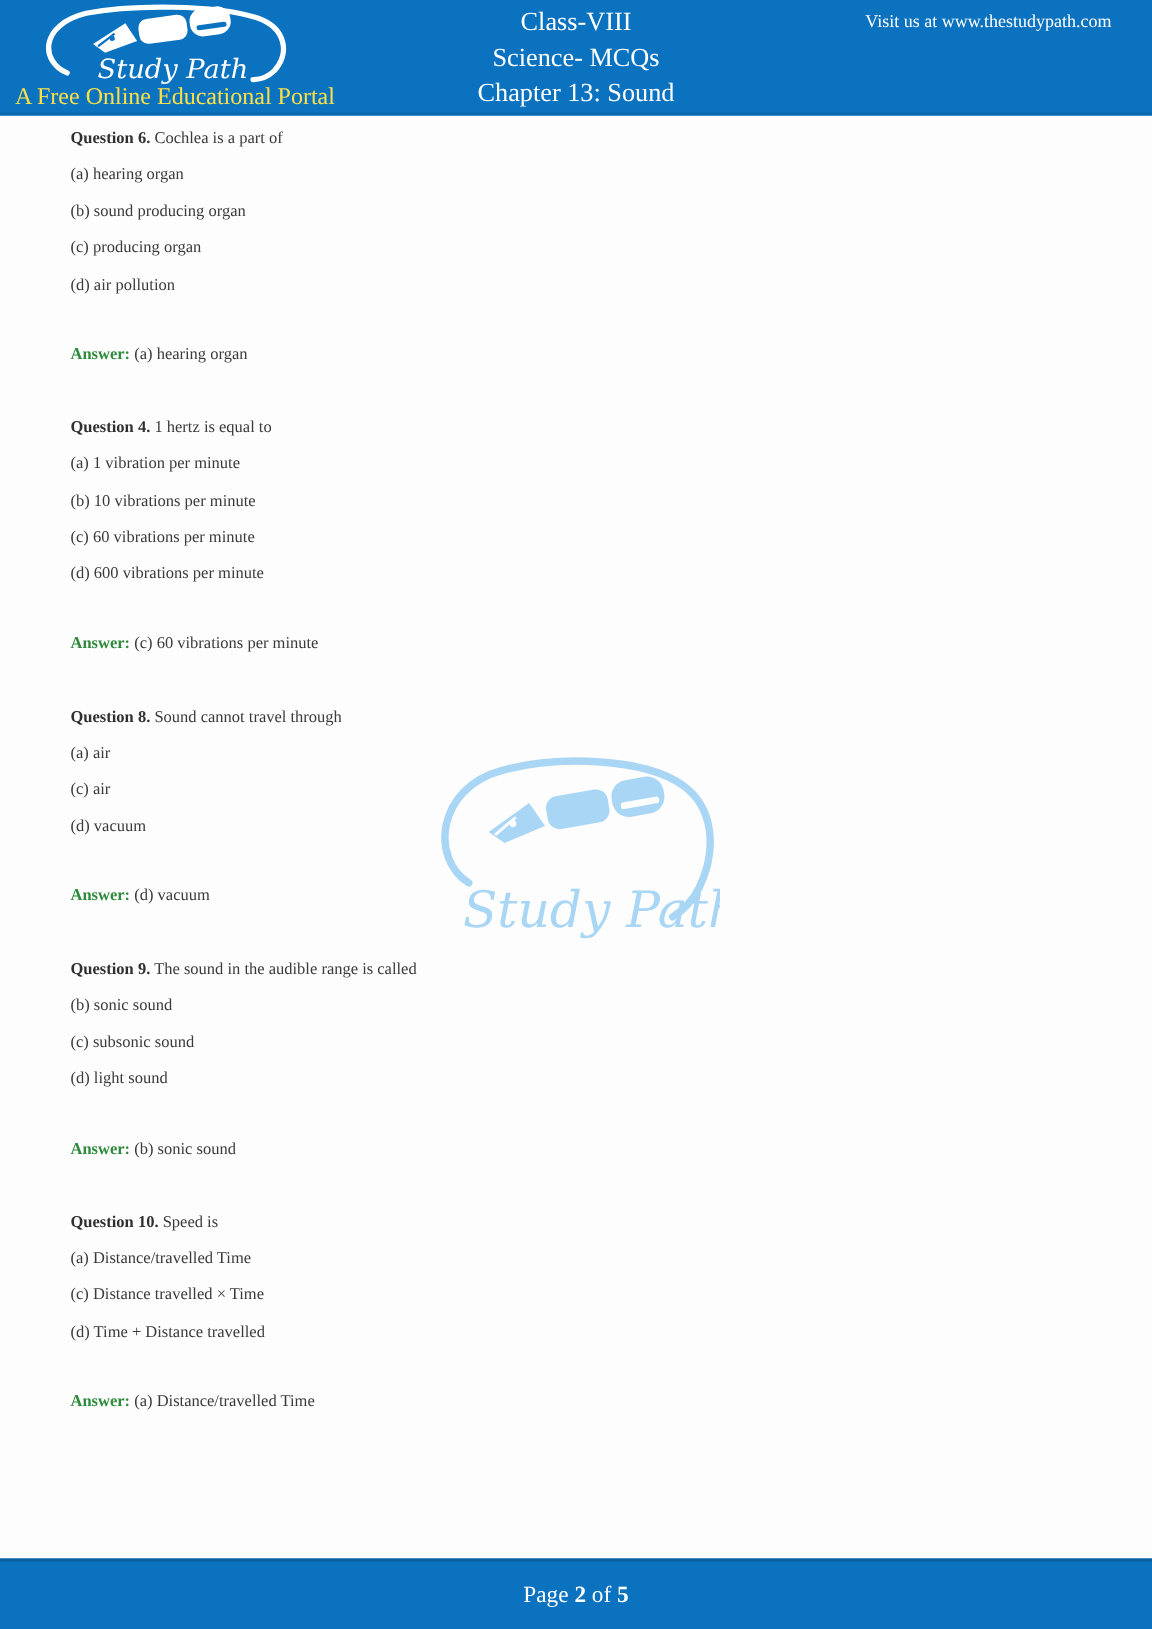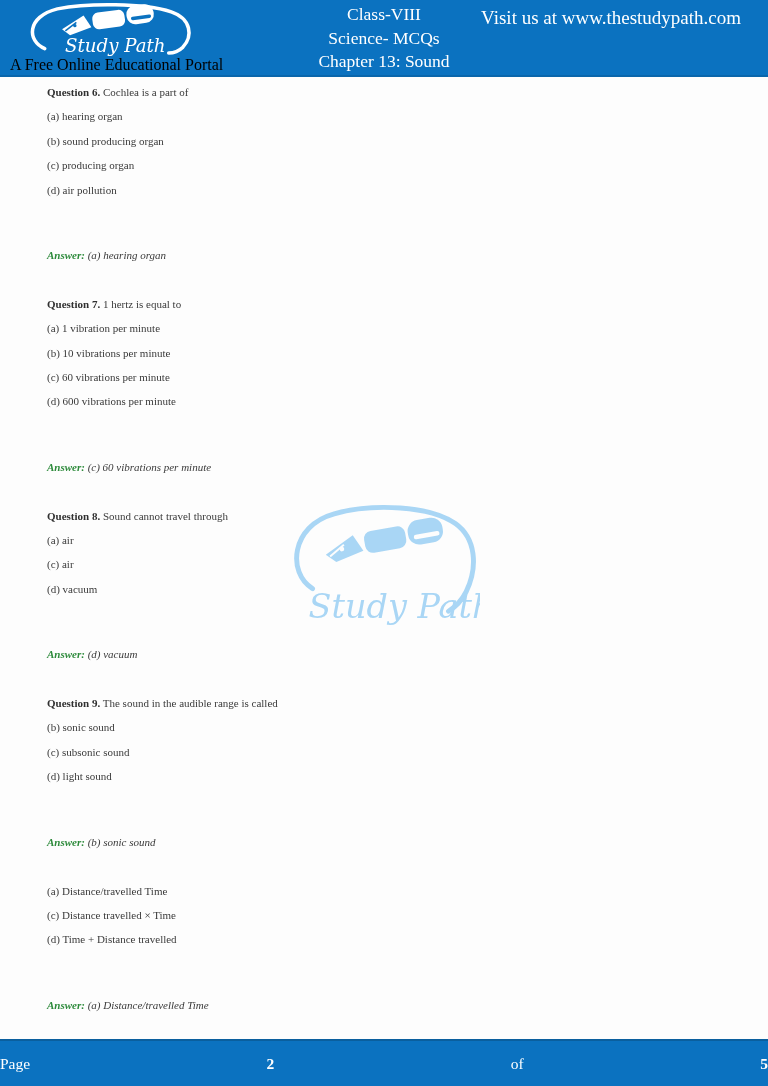--- a/index.html
+++ b/index.html
@@ -22,36 +22,36 @@
     background: #0b72c0;
     border-bottom: 2px solid #0a66ab;
     color: #ffffff;
     --gap: #0b72c0;
   }
   .logo-block { position: absolute; left: 10px; top: 2px; width: 230px; }
   .logo-svg { display: block; margin-left: 12px; width: 172px; height: 54px; }
   .logo-tagline {
     font-size: 16px;
     line-height: 18px;
-    color: #000000;
+    color: #fde047;
     white-space: nowrap;
   }
   .header-center {
     position: absolute;
     left: 50%; top: 3px;
     transform: translateX(-50%);
     text-align: center;
     font-size: 17.5px;
     line-height: 23.5px;
     white-space: nowrap;
   }
   .header-right {
     position: absolute;
     right: 27px; top: 7px;
-    font-size: 19px;
+    font-size: 12px;
     white-space: nowrap;
   }
 
   
   .logo-script {
     font-family: "DejaVu Serif", serif;
     font-style: italic;
     fill: currentColor;
   }
 
@@ -59,21 +59,21 @@
   .content {
     position: absolute;
     top: 77px; left: 47px; right: 30px;
     padding-top: 3px;
     font-size: 11px;
     line-height: 24.4px;
     z-index: 2;
   }
   .question-block { margin-bottom: 24.4px; }
   .q-label { font-weight: bold; color: #303030; }
-  .answer-line { margin-top: 41px; font-style: italic; }
+  .answer-line { margin-top: 22px; }
   .answer-label { font-weight: bold; color: #2e8b3c; }
 
   
   .watermark {
     position: absolute;
     left: 283px; top: 498px;
     width: 197px; height: 130px;
     color: #a9d6f5;
     --gap: #fdfdfd;
     z-index: 1;
@@ -83,21 +83,21 @@
   .footer {
     position: absolute;
     left: 0; right: 0; bottom: 0;
     height: 47px;
     background: #0b72c0;
     border-top: 2px solid #0a5f9e;
     color: #ffffff;
     font-size: 15.5px;
     display: flex;
     align-items: center;
-    justify-content: space-between;
+    justify-content: center;
   }
   .footer .bold { font-weight: bold; }
 </style>
 </head>
 <body>
 
 <div class="page">
 
   <div class="header">
 
@@ -151,21 +151,21 @@
       <div class="opt">(c) producing organ</div>
       <div class="opt">(d) air pollution</div>
       <div class="answer-line">
         <span class="answer-label">Answer:</span>
         <span>(a) hearing organ</span>
       </div>
     </div>
 
     <div class="question-block">
       <div class="q-line">
-        <span class="q-label">Question 7.</span>
+        <span class="q-label">Question 4.</span>
         <span>1 hertz is equal to</span>
       </div>
       <div class="opt">(a) 1 vibration per minute</div>
       <div class="opt">(b) 10 vibrations per minute</div>
       <div class="opt">(c) 60 vibrations per minute</div>
       <div class="opt">(d) 600 vibrations per minute</div>
       <div class="answer-line">
         <span class="answer-label">Answer:</span>
         <span>(c) 60 vibrations per minute</span>
       </div>
@@ -193,20 +193,24 @@
       <div class="opt">(b) sonic sound</div>
       <div class="opt">(c) subsonic sound</div>
       <div class="opt">(d) light sound</div>
       <div class="answer-line">
         <span class="answer-label">Answer:</span>
         <span>(b) sonic sound</span>
       </div>
     </div>
 
     <div class="question-block">
+      <div class="q-line">
+        <span class="q-label">Question 10.</span>
+        <span>Speed is</span>
+      </div>
       <div class="opt">(a) Distance/travelled Time</div>
       <div class="opt">(c) Distance travelled × Time</div>
       <div class="opt">(d) Time + Distance travelled</div>
       <div class="answer-line">
         <span class="answer-label">Answer:</span>
         <span>(a) Distance/travelled Time</span>
       </div>
     </div>
 
   </div>

